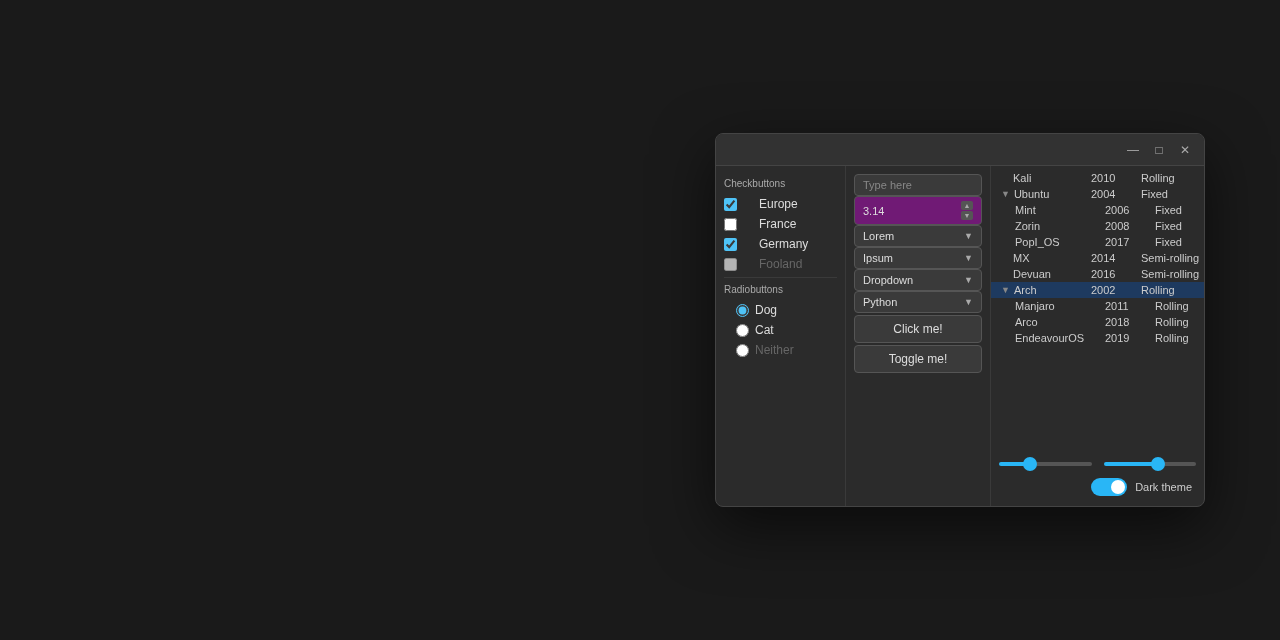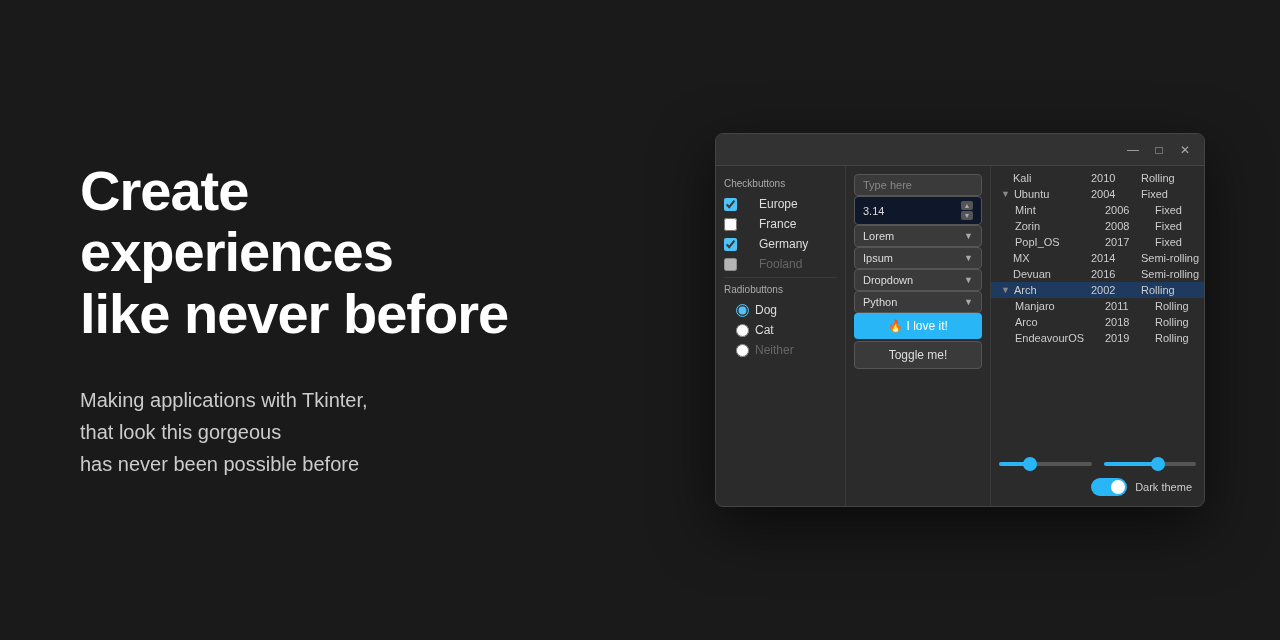--- a/index.html
+++ b/index.html
@@ -146,21 +146,21 @@
       color: #ddd;
       font-size: 11px;
       padding: 4px 8px;
       width: 100%;
       outline: none;
     }
 
     .text-input::placeholder { color: #888; }
 
     .spin-box {
-      background: #0f172a;
+      background: #701a75;
       border: 1px solid #555;
       border-radius: 4px;
       color: #ddd;
       font-size: 11px;
       padding: 4px 8px;
       width: 100%;
       display: flex;
       align-items: center;
       justify-content: space-between;
     }
@@ -376,28 +376,20 @@
     .section-divider {
       height: 1px;
       background: #3a3a3a;
       margin: 6px 0;
     }
   </style>
 </head>
 <body>
 
 <div class="left-section">
-  <h1 class="headline">
-    Create experiences<br>like never before
-  </h1>
-  <p class="subtext">
-    Making applications with Tkinter,<br>
-    that look this gorgeous<br>
-    has never been possible before
-  </p>
 </div>
 
 <div class="right-section">
   <div class="app-window">
 
     <div class="titlebar">
       <div class="titlebar-btn">—</div>
       <div class="titlebar-btn">□</div>
       <div class="titlebar-btn">✕</div>
     </div>
@@ -466,21 +458,21 @@
         <div class="select-box">
           <span>Dropdown</span>
           <span class="select-arrow">▼</span>
         </div>
 
         <div class="select-box">
           <span>Python</span>
           <span class="select-arrow">▼</span>
         </div>
 
-        <button class="btn-primary">🔥 I love it!</button>
+        <button class="btn-default">Click me!</button>
         <button class="btn-default">Toggle me!</button>
       </div>
 
       <div class="right-panel">
         <div class="tree-view">
           <div class="tree-row">
             <div class="col col-name"><span style="width:8px;display:inline-block;"></span>Kali</div>
             <div class="col">2010</div>
             <div class="col">Rolling</div>
           </div>

